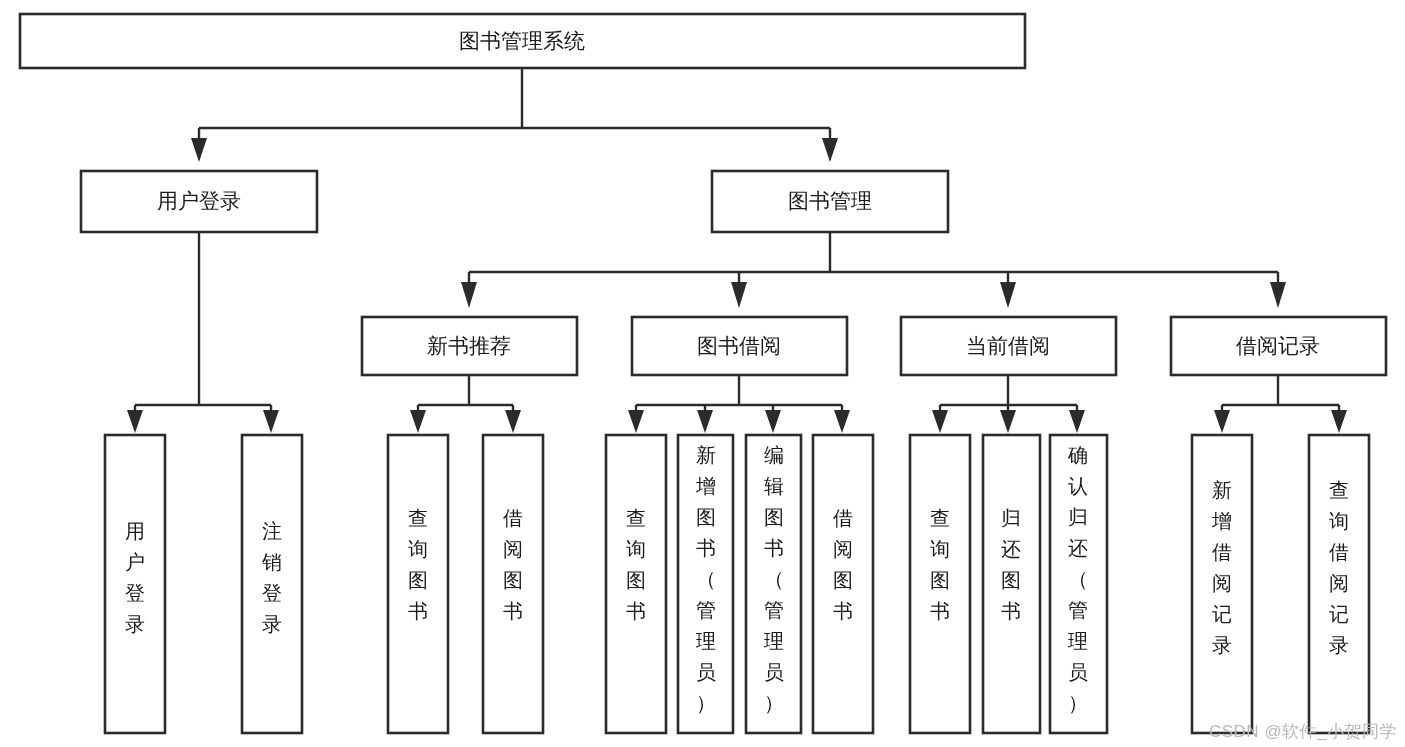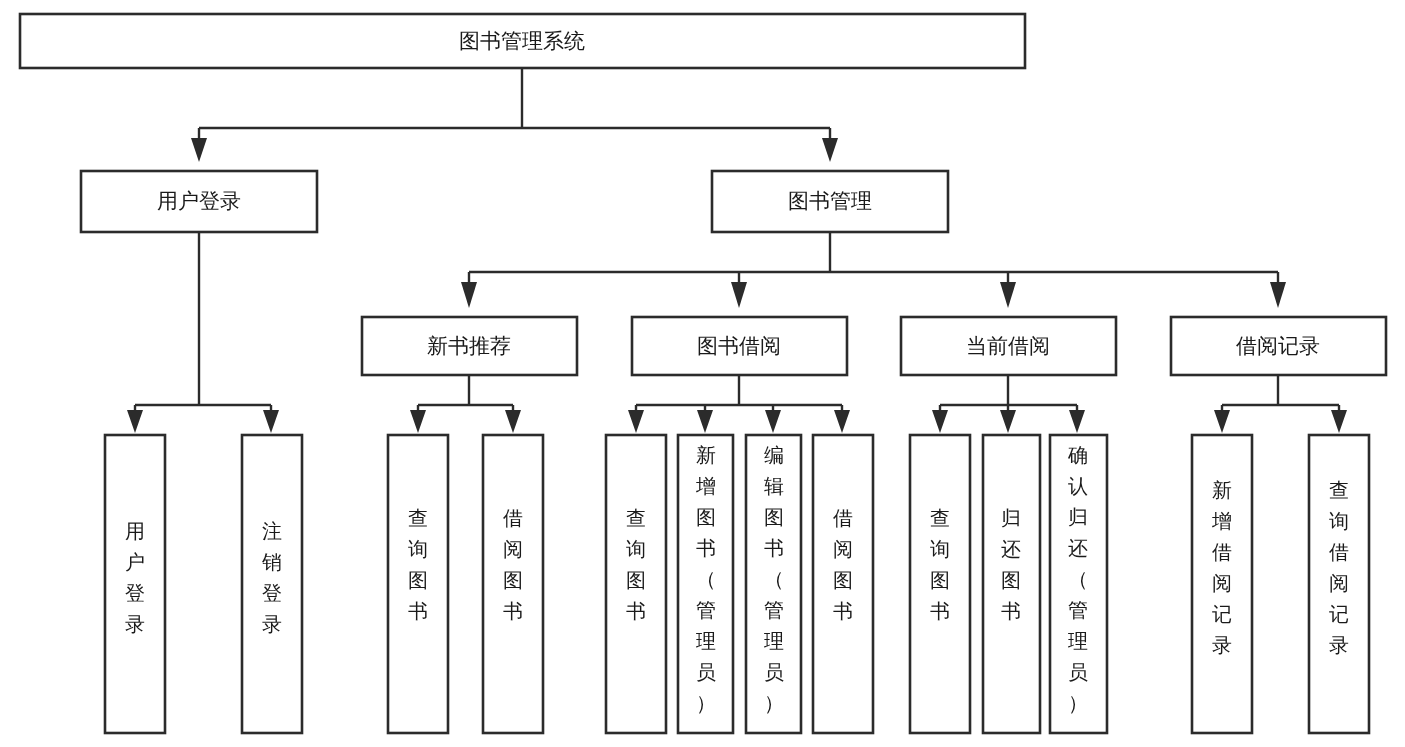--- a/index.html
+++ b/index.html
@@ -237,14 +237,15 @@
       <rect class="node-rect" x="1192" y="435" width="60" height="298"></rect>
       <text class="node-label-v" x="1222" y="497"><tspan x="1222" y="497">新</tspan><tspan x="1222" y="528">增</tspan><tspan x="1222" y="559">借</tspan><tspan x="1222" y="590">阅</tspan><tspan x="1222" y="621">记</tspan><tspan x="1222" y="652">录</tspan></text>
     </g>
     <g>
       <rect class="node-rect" x="1309" y="435" width="60" height="298"></rect>
       <text class="node-label-v" x="1339" y="497"><tspan x="1339" y="497">查</tspan><tspan x="1339" y="528">询</tspan><tspan x="1339" y="559">借</tspan><tspan x="1339" y="590">阅</tspan><tspan x="1339" y="621">记</tspan><tspan x="1339" y="652">录</tspan></text>
     </g>
 
   </svg>
 
+  <div class="watermark">CSDN @软件_小贺同学</div>
 
 </div>
 
 </body></html>

